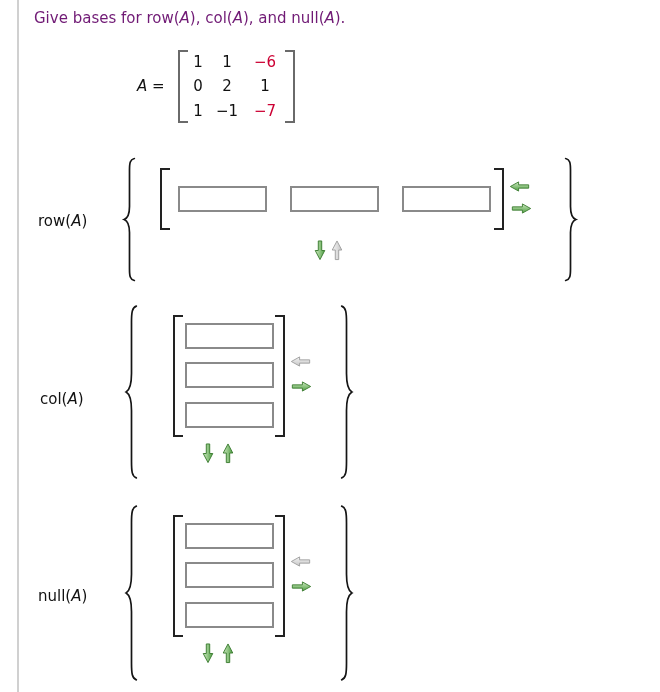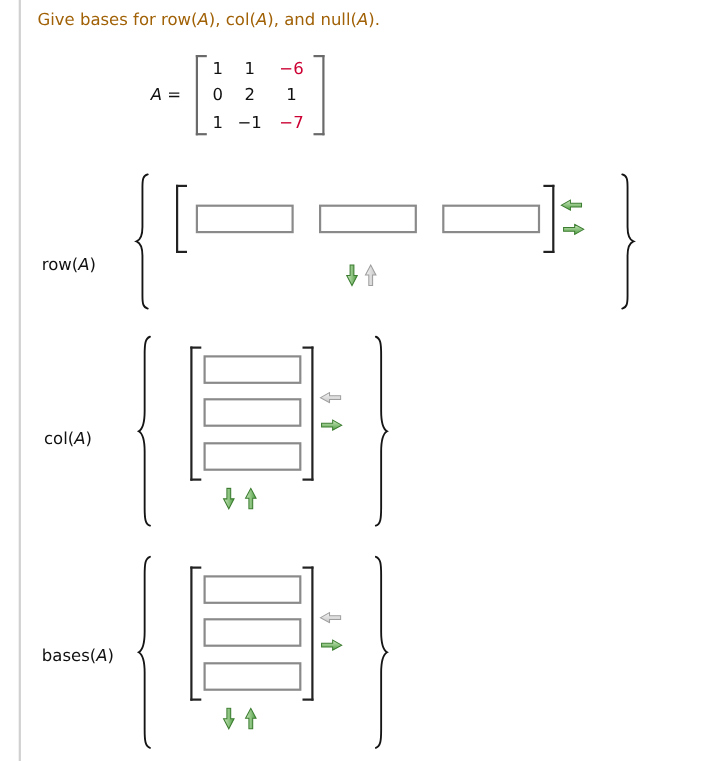--- a/index.html
+++ b/index.html
@@ -1,20 +1,20 @@
 <!DOCTYPE html>
 <html style="--red-entry: #cc0033; --input-border: #8a8a8a; --panel-border: #d0d0d0; --arrow-green-light: #cde9c0; --arrow-green-dark: #4f9e42; --arrow-green-border: #3c7d31; --arrow-gray-light: #f4f4f4; --arrow-gray-dark: #c6c6c6; --arrow-gray-border: #9e9e9e;"><head>
 <meta charset="utf-8">
 <style>
   html,body{margin:0;padding:0;background:#fff;}
   body{width:660px;height:692px;position:relative;overflow:hidden;
        font-family:"DejaVu Sans","Liberation Sans",sans-serif;color:#111;}
   .vline{position:absolute;left:17px;top:0;width:2px;height:692px;
          background:var(--panel-border,#d0d0d0);}
-  .title{position:absolute;left:34px;top:9px;font-size:15px;color:#a16207;white-space:nowrap;}
+  .title{position:absolute;left:34px;top:9px;font-size:15px;color:#701a75;white-space:nowrap;}
   em{font-style:italic;font-family:inherit;}
   
   .mbr{position:absolute;width:8px;height:69px;top:50px;}
   .mbr.open{border-left:2px solid #6a6a6a;border-top:2px solid #6a6a6a;border-bottom:2px solid #6a6a6a;}
   .mbr.close{border-right:2px solid #6a6a6a;border-top:2px solid #6a6a6a;border-bottom:2px solid #6a6a6a;}
   .mgrid{position:absolute;left:188px;top:50px;width:96px;height:73px;display:grid;
          grid-template-columns:20px 38px 38px;grid-template-rows:1fr 1fr 1fr;
          align-items:center;justify-items:center;font-size:15px;}
   .red{color:var(--red-entry,#cc0033);}
   .mname{position:absolute;left:137px;top:77px;font-size:15px;white-space:nowrap;}
@@ -72,21 +72,21 @@
     <span>0</span>
     <span>2</span>
     <span>1</span>
     <span>1</span>
     <span>−1</span>
     <span class="red">−7</span>
   </div>
 </div>
 
 <div>
-  <div class="section-label" style="left:38px;top:212px;margin-top:19px;"><span>row(</span><em>A</em><span>)</span></div>
+  <div class="section-label" style="left:38px;top:212px;"><span>row(</span><em>A</em><span>)</span></div>
 
   <svg class="brace" style="left:122px;top:157px;width:15px;height:125px;" viewBox="0 0 14 124" preserveAspectRatio="none">
     <path d="M11.5 1.5 C7.5 2.5 7 6 7 13 L7 49 C7 57 5.5 60.5 2 62 C5.5 63.5 7 67 7 75 L7 111 C7 118 7.5 121.5 11.5 122.5"></path>
   </svg>
 
   <div class="sqb open" style="left:160px;top:168px;height:58px;"></div>
   <input class="vinput" style="left: 178px; top: 186px;" type="text" value="">
   <input class="vinput" style="left: 290px; top: 186px;" type="text" value="">
   <input class="vinput" style="left: 402px; top: 186px;" type="text" value="">
   <div class="sqb close" style="left:494px;top:168px;height:58px;"></div>
@@ -150,21 +150,21 @@
       <polygon points="4.2,20.5 7.8,20.5 7.8,10.5 11,10.5 6,1 1,10.5 4.2,10.5" fill="url(#gGreenH)" stroke="#3c7d31" stroke-width="1"></polygon>
     </svg>
   </button>
 
   <svg class="brace" style="left:339px;top:304px;width:15px;height:176px;" viewBox="0 0 14 124" preserveAspectRatio="none">
     <path d="M2.5 1.5 C6.5 2.5 7 6 7 13 L7 49 C7 57 8.5 60.5 12 62 C8.5 63.5 7 67 7 75 L7 111 C7 118 6.5 121.5 2.5 122.5"></path>
   </svg>
 </div>
 
 <div>
-  <div class="section-label" style="left:38px;top:587px;"><span>bases(</span><em>A</em><span>)</span></div>
+  <div class="section-label" style="left:38px;top:587px;"><span>null(</span><em>A</em><span>)</span></div>
 
   <svg class="brace" style="left:124px;top:504px;width:15px;height:178px;" viewBox="0 0 14 124" preserveAspectRatio="none">
     <path d="M11.5 1.5 C7.5 2.5 7 6 7 13 L7 49 C7 57 5.5 60.5 2 62 C5.5 63.5 7 67 7 75 L7 111 C7 118 7.5 121.5 11.5 122.5"></path>
   </svg>
 
   <div class="sqb open" style="left:173px;top:515px;height:118px;"></div>
   <input class="vinput" style="left: 185px; top: 523px;" type="text" value="">
   <input class="vinput" style="left: 185px; top: 562px;" type="text" value="">
   <input class="vinput" style="left: 185px; top: 602px;" type="text" value="">
   <div class="sqb close" style="left:275px;top:515px;height:118px;"></div>

